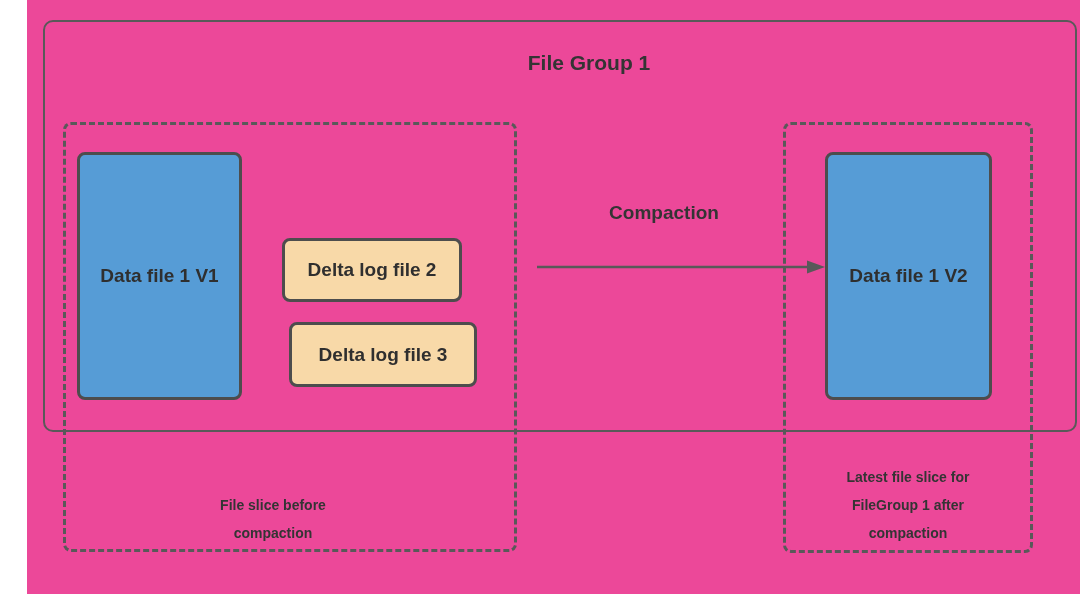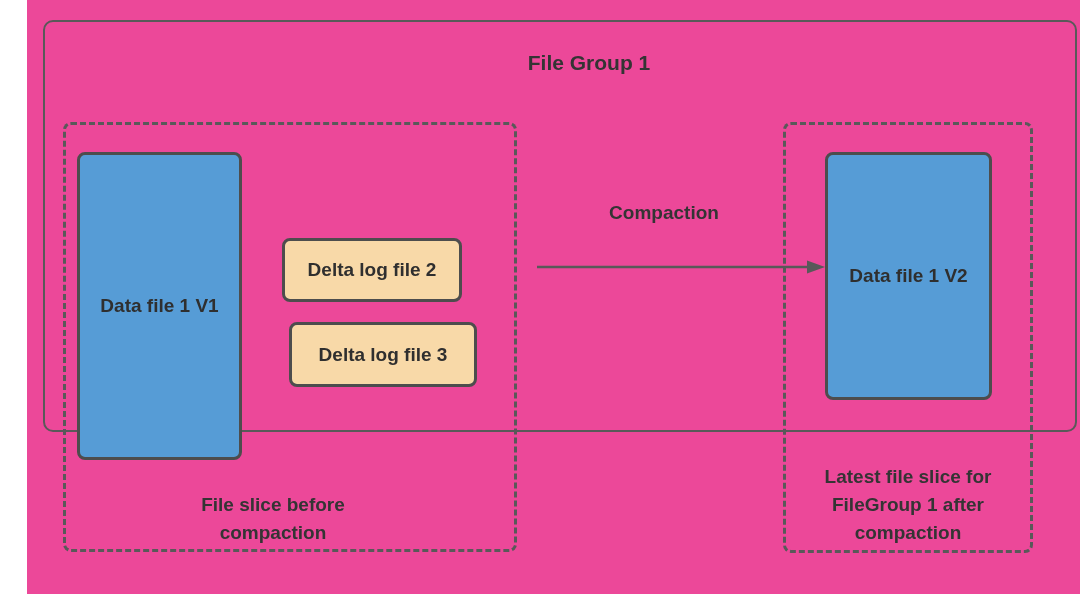--- a/index.html
+++ b/index.html
@@ -27,28 +27,28 @@
   }
   .slice-before{left:36px;top:122px;width:454px;height:430px;}
   .slice-after{left:756px;top:122px;width:250px;height:431px;}
   .node{
     position:absolute;display:flex;align-items:center;justify-content:center;
     border:3px solid #4d4d4d;border-radius:8px;box-sizing:border-box;
     font-size:19px;font-weight:bold;color:#2f2f2f;text-align:center;
   }
   .node-blue{background:#569cd6;}
   .node-tan{background:#f8d9a8;}
-  .data-file-v1{left:50px;top:152px;width:165px;height:308px;}
+  .data-file-v1{left:50px;top:152px;width:165px;height:248px;}
   .data-file-v2{left:798px;top:152px;width:167px;height:248px;}
   .delta-1{left:255px;top:154px;width:188px;height:65px;}
   .delta-2{left:255px;top:238px;width:180px;height:64px;}
   .delta-3{left:262px;top:322px;width:188px;height:65px;}
   .delta-4{left:283px;top:342px;width:192px;height:65px;}
   .caption{
-    position:absolute;text-align:center;font-size:19px;font-weight:bold;
+    position:absolute;text-align:center;font-size:14px;font-weight:bold;
     line-height:28px;color:#343434;white-space:pre-line;
   }
   .caption-before{left:86px;top:491px;width:320px;}
   .caption-after{left:756px;top:463px;width:250px;}
 </style>
 </head>
 <body>
 
 <div class="canvas">
 

